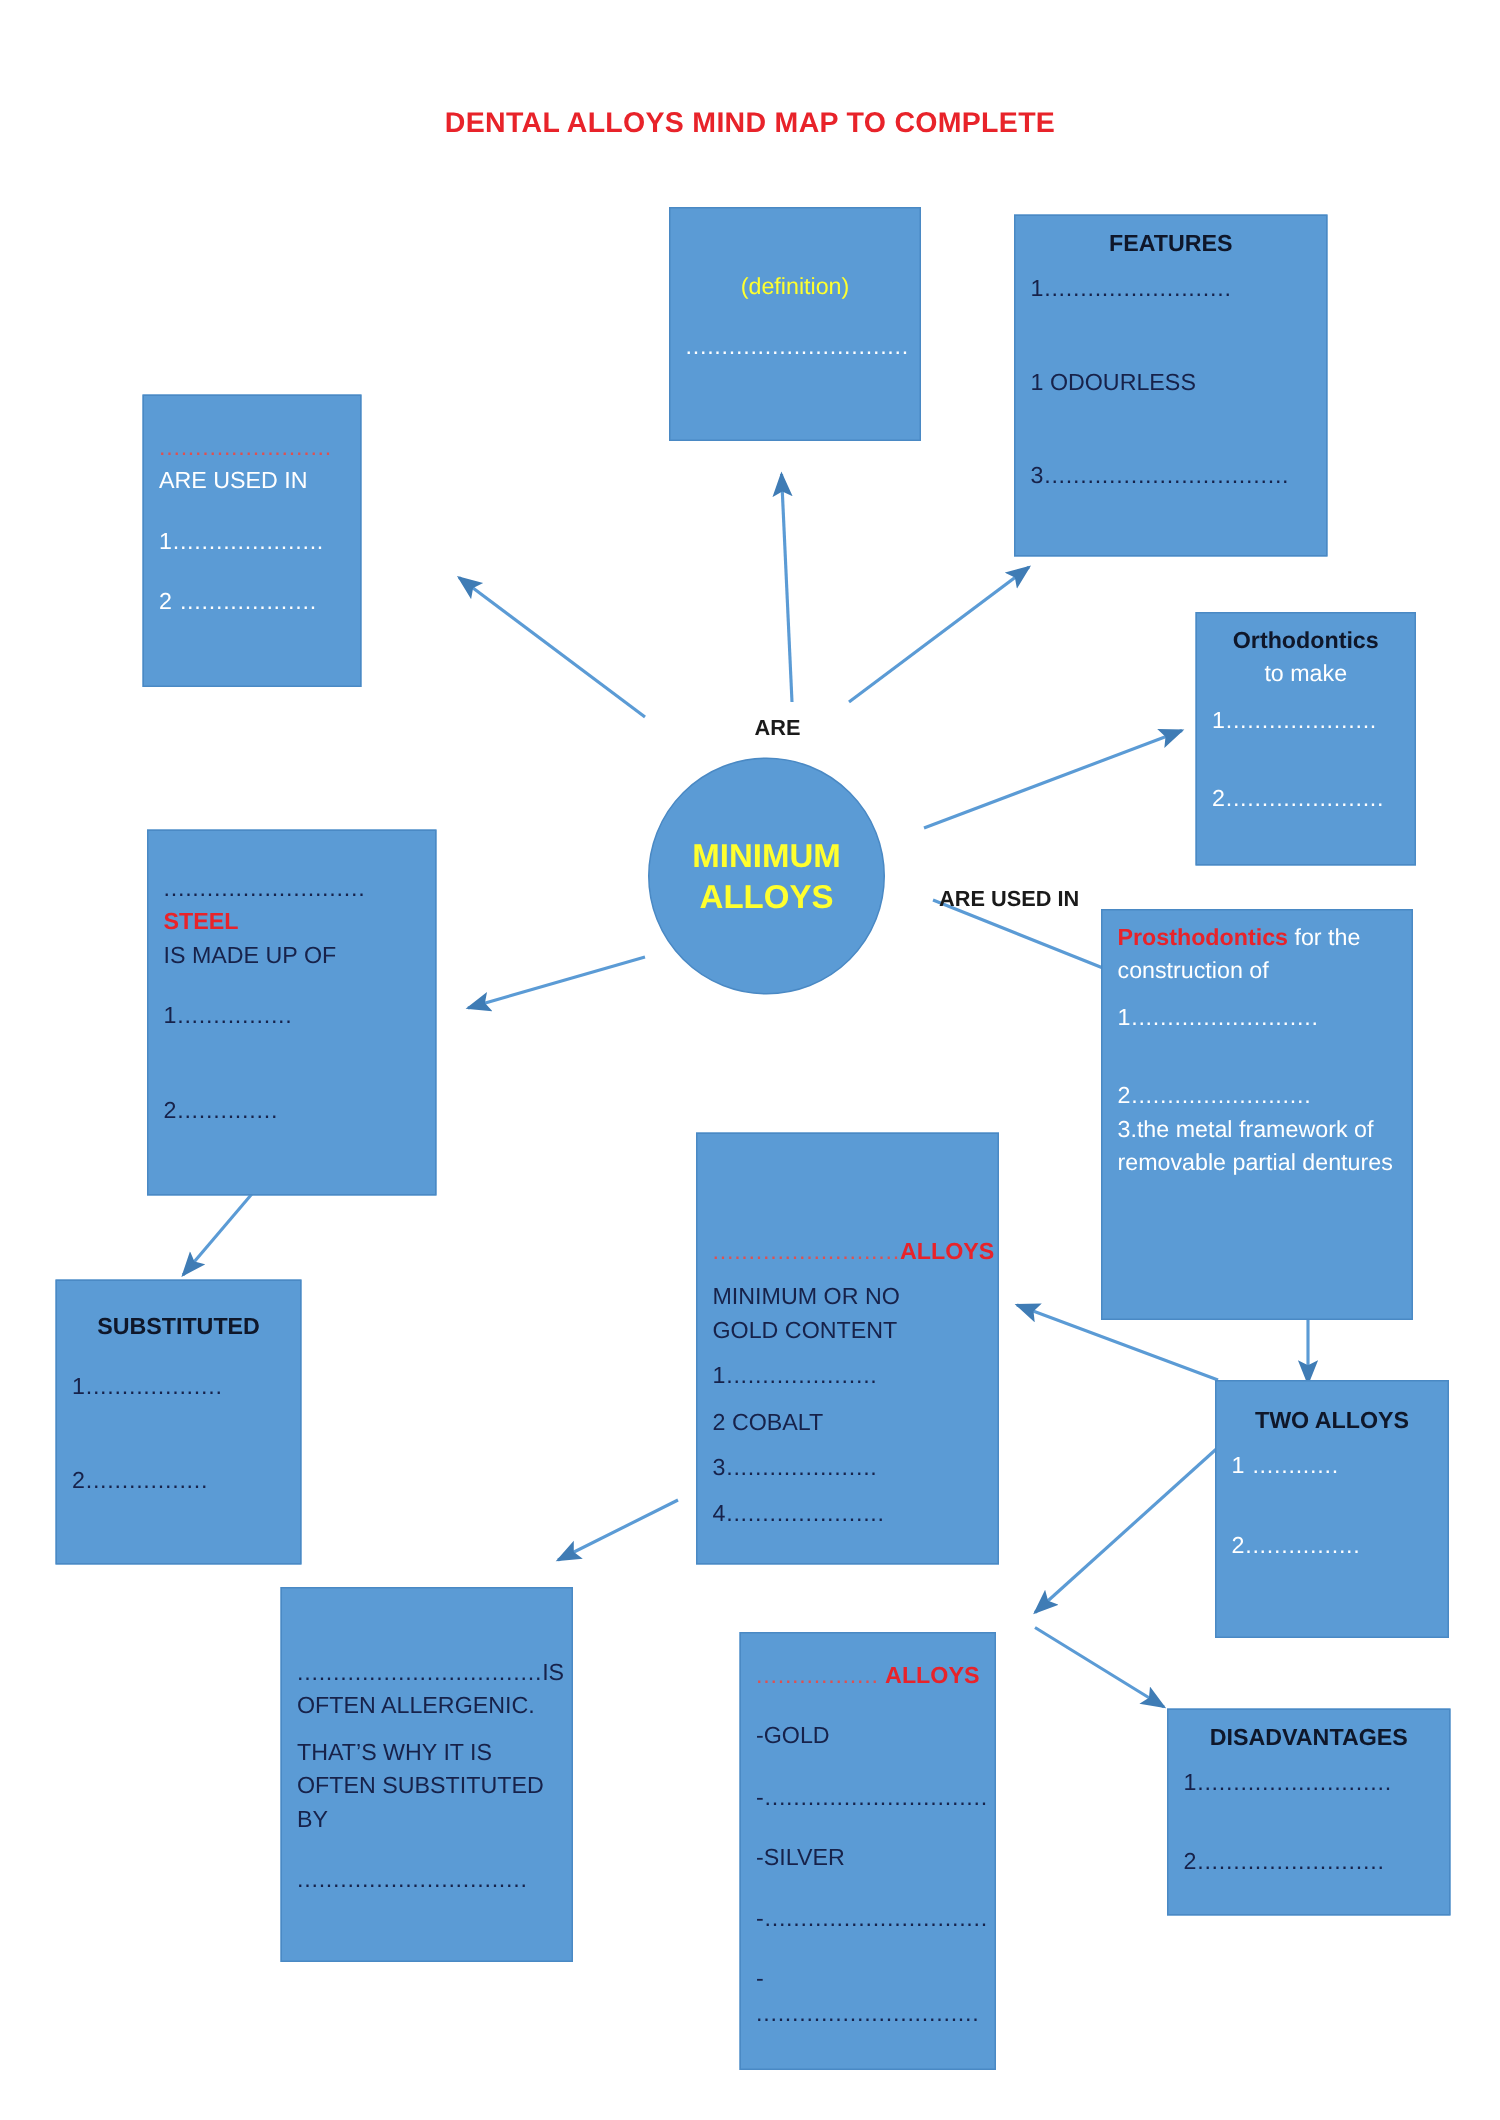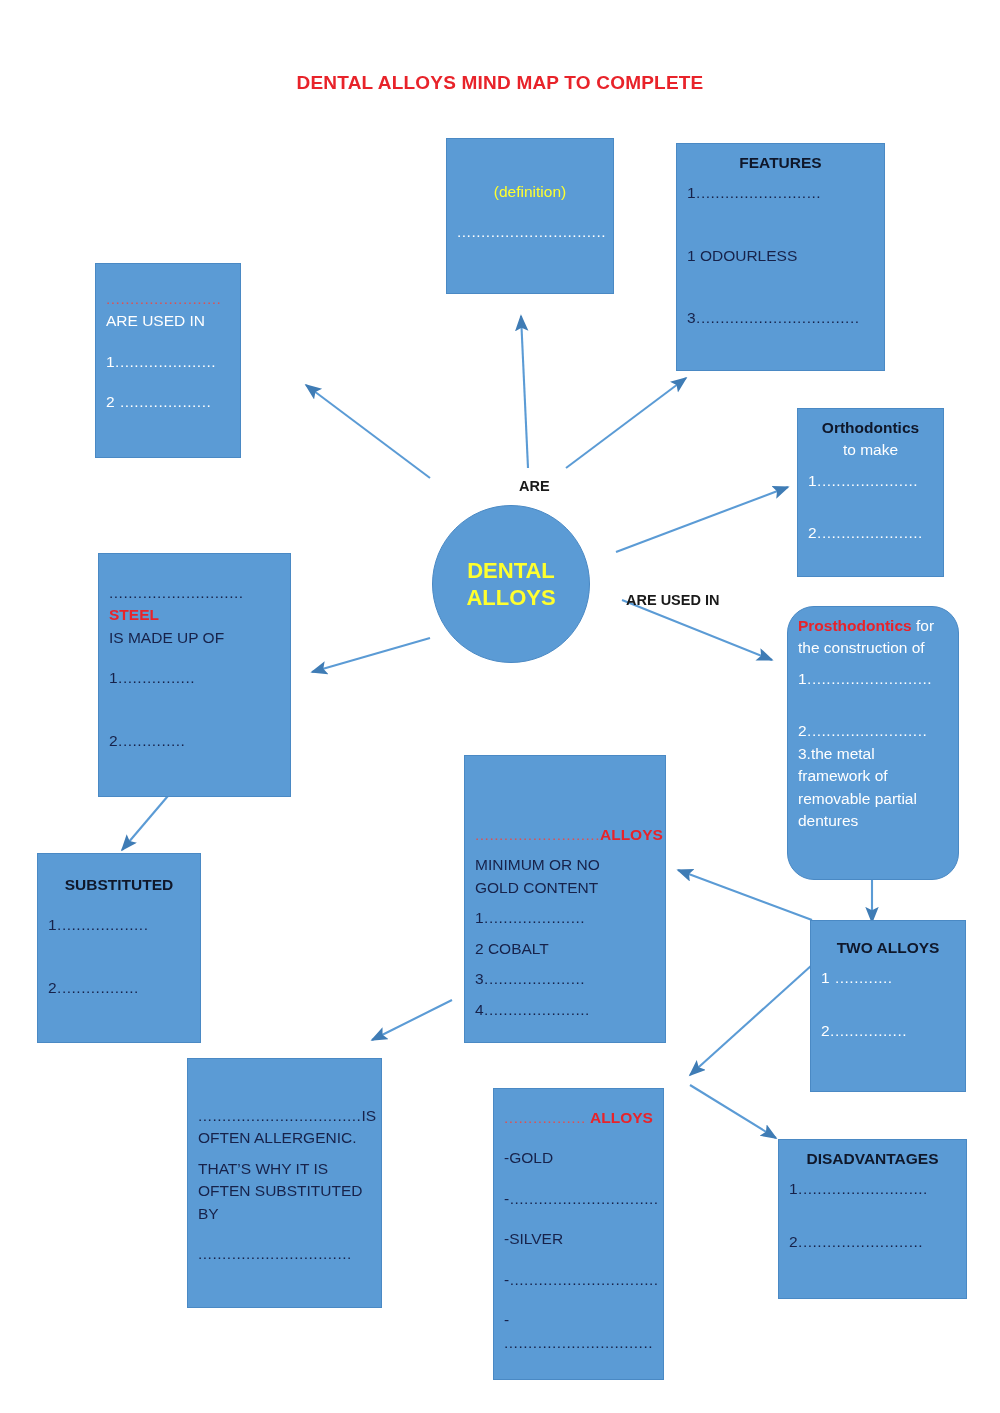--- a/index.html
+++ b/index.html
@@ -163,41 +163,41 @@
 
   <div class="node" style="left:95px; top:263px; width:146px; height:195px; padding-top:24px;">
     <div class="row dots-red">........................</div>
     <div class="row white">ARE USED IN</div>
     <div class="sp-m"></div>
     <div class="row dots-white">1.....................</div>
     <div class="sp-m"></div>
     <div class="row dots-white">2 ...................</div>
   </div>
 
-  <div class="plain-label" style="left:503px; top:478px;margin-left:16px;">ARE</div>
+  <div class="plain-label" style="left:503px; top:478px;">ARE</div>
 
   <div class="circle" style="left:432px; top:505px; width:158px; height:158px;">
     <div>
-      <div>DENTAL</div>
+      <div>MINIMUM</div>
       <div>ALLOYS</div>
     </div>
   </div>
 
   <div class="plain-label" style="left:626px; top:592px;">ARE USED IN</div>
 
   <div class="node" style="left:797px; top:408px; width:147px; height:169px;">
     <div class="row hd-red-c">Orthodontics</div>
     <div class="row center white">to make</div>
     <div class="sp-s"></div>
     <div class="row dots-white">1.....................</div>
     <div class="sp-l"></div>
     <div class="row dots-white">2......................</div>
   </div>
 
-  <div class="node" style="left:787px; top:606px; width:172px; height:274px;border-radius:27px;">
+  <div class="node" style="left:734px; top:606px; width:208px; height:274px;">
     <div class="row">
       <span class="hd-red">Prosthodontics</span><span class="white"> for the construction of</span>
     </div>
     <div class="sp-s"></div>
     <div class="row dots-white">1..........................</div>
     <div class="sp-l"></div>
     <div class="row dots-white">2.........................</div>
     <div class="row white">3.the metal framework of removable partial dentures</div>
   </div>
 
@@ -267,21 +267,21 @@
     <div class="sp-m"></div>
     <div class="row dots-dark">-...............................</div>
     <div class="sp-m"></div>
     <div class="row dark">-SILVER</div>
     <div class="sp-m"></div>
     <div class="row dots-dark">-...............................</div>
     <div class="sp-m"></div>
     <div class="row dots-dark">- ...............................</div>
   </div>
 
-  <div class="node" style="left:778px; top:1139px; width:189px; height:160px; ">
+  <div class="node" style="left:778px; top:1139px; width:189px; height:138px; ">
     <div class="row hd-red-c">DISADVANTAGES</div>
     <div class="sp-s"></div>
     <div class="row dots-dark">1...........................</div>
     <div class="sp-l"></div>
     <div class="row dots-dark">2..........................</div>
   </div>
 
 </div>
 
 </body></html>

